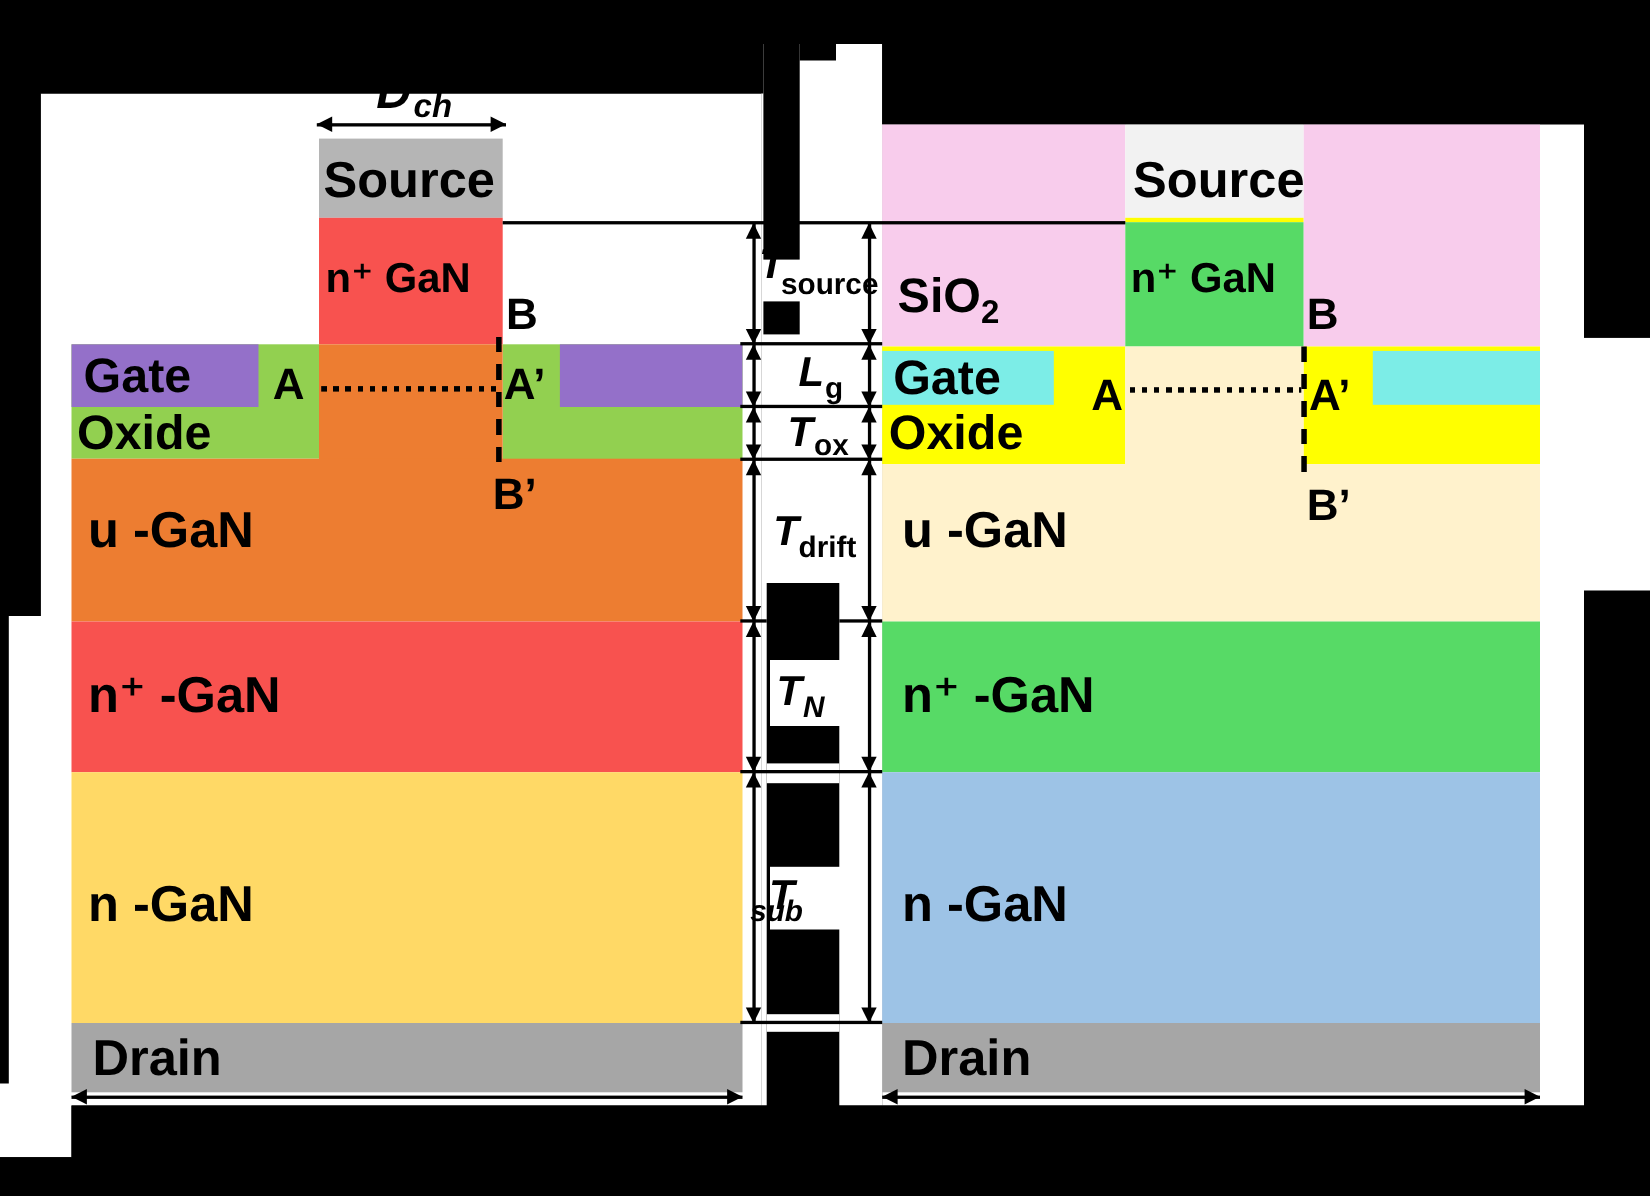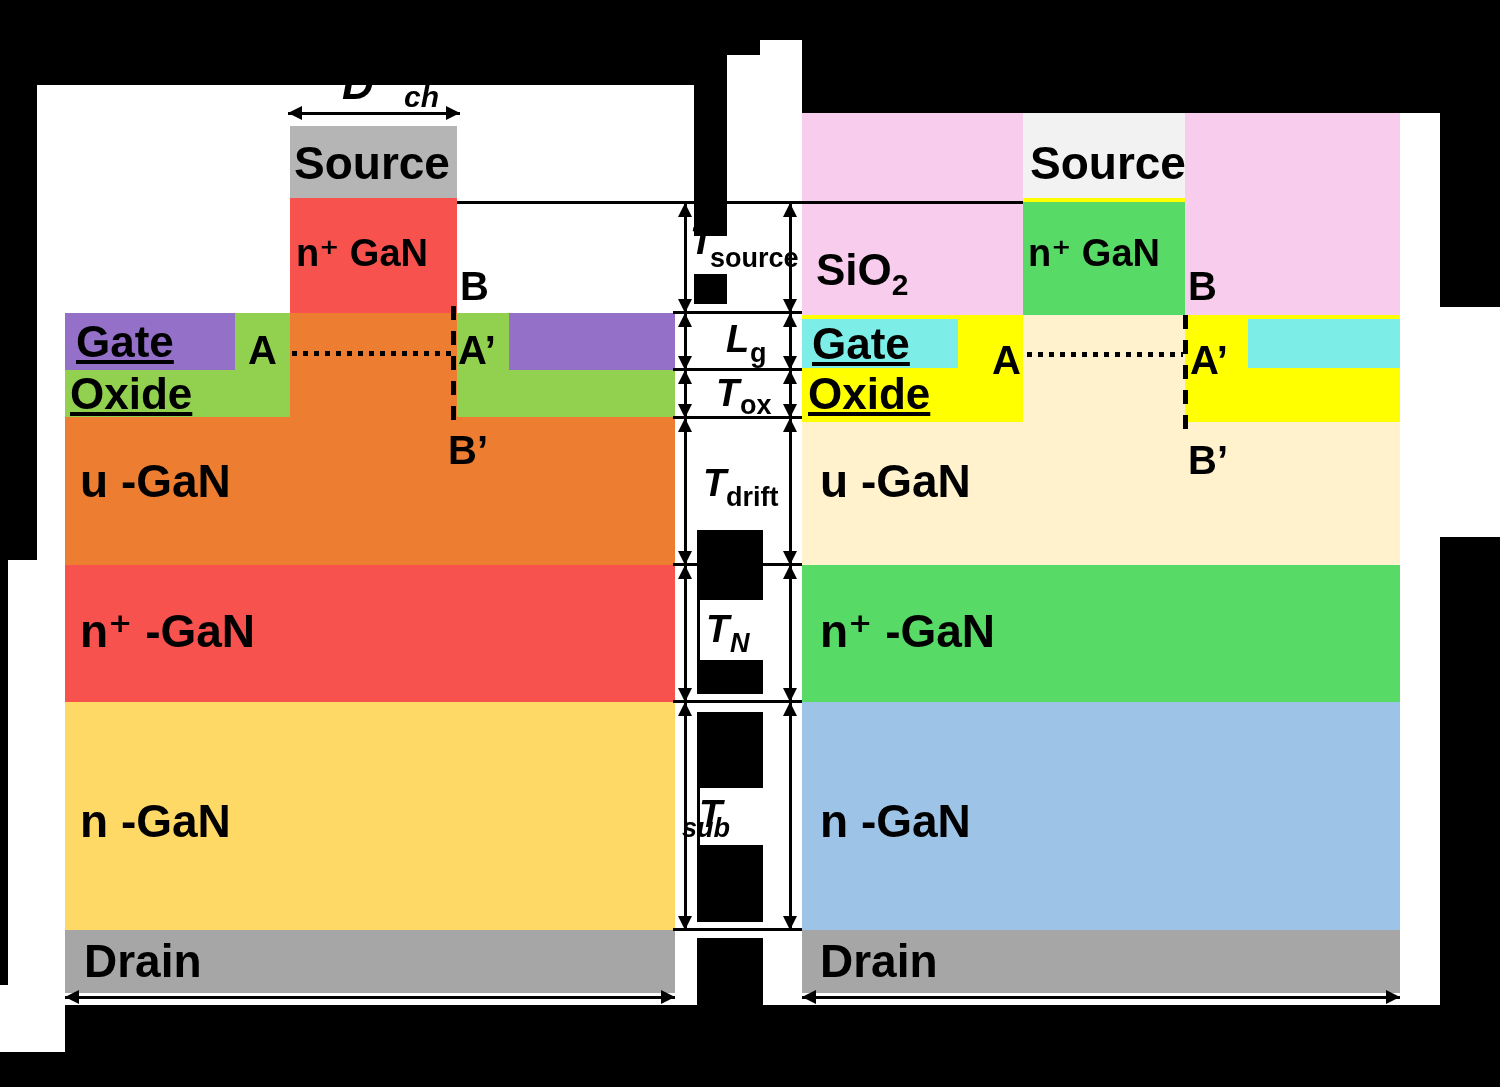--- a/index.html
+++ b/index.html
@@ -3,21 +3,21 @@
 <meta charset="utf-8">
 <style>
   html,body{margin:0;padding:0;background:#000;}
   #stage{position:relative;width:1500px;height:1087px;background:#000;overflow:hidden;
          font-family:"Liberation Sans","DejaVu Sans",sans-serif;color:#000;}
   .abs{position:absolute;}
   .white{background:#fff;}
   .mask{background:#000;}
   .lbl{font-weight:bold;line-height:1;white-space:nowrap;}
   .t-xl{font-size:46px;}
-  .t-l{font-size:44px;text-decoration:underline;}
+  .t-l{font-size:44px;}
   .t-block{font-size:38px;text-align:right;}
   .t-mark{font-size:40px;}
   .dim-base{font-size:38px;font-style:italic;font-weight:bold;line-height:1;}
   .dim-sub{font-size:27px;font-weight:bold;line-height:1;}
   .dim-sub.it{font-style:italic;}
   .dch-base{font-size:44px;font-style:italic;font-weight:bold;line-height:1;}
   .dch-sub{font-size:30px;font-style:italic;font-weight:bold;line-height:1;}
   .hline{background:#000;height:3px;}
   .vline{background:#000;width:3px;}
   .dotted{height:5px;background:repeating-linear-gradient(90deg,#000 0 5px,transparent 5px 11px);}
@@ -102,21 +102,21 @@
   <div class="abs lbl t-mark" style="left:448px;top:430px;">B’</div>
 
   <div class="abs lbl t-mark" style="left:992px;top:340px;">A</div>
   <div class="abs dotted" style="left:1027px;top:352px;width:156px;"></div>
   <div class="abs lbl t-mark" style="left:1190px;top:340px;">A’</div>
   <div class="abs lbl t-mark" style="left:1188px;top:266px;">B</div>
   <div class="abs vdash" style="left:1183px;top:315px;height:125px;"></div>
   <div class="abs lbl t-mark" style="left:1188px;top:440px;">B’</div>
 
   <div class="abs lbl dch-base" style="left:342px;top:62px;">D</div>
-  <div class="abs lbl dch-sub" style="left:376px;top:82px;margin-left:28px;">ch</div>
+  <div class="abs lbl dch-sub" style="left:376px;top:82px;">ch</div>
   <div class="abs hline" style="left:288px;top:112px;width:172px;"></div>
   <div class="abs ah-left" style="left:288px;top:106px;"></div>
   <div class="abs ah-right" style="left:446px;top:106px;"></div>
 
   <div class="abs hline" style="left:457px;top:201px;width:566px;"></div>
 
   <div class="abs vline" style="left:684px;top:203px;height:727px;"></div>
   <div class="abs vline" style="left:789px;top:203px;height:727px;"></div>
 
   <div class="abs ah-up" style="left:678px;top:203px;"></div>

